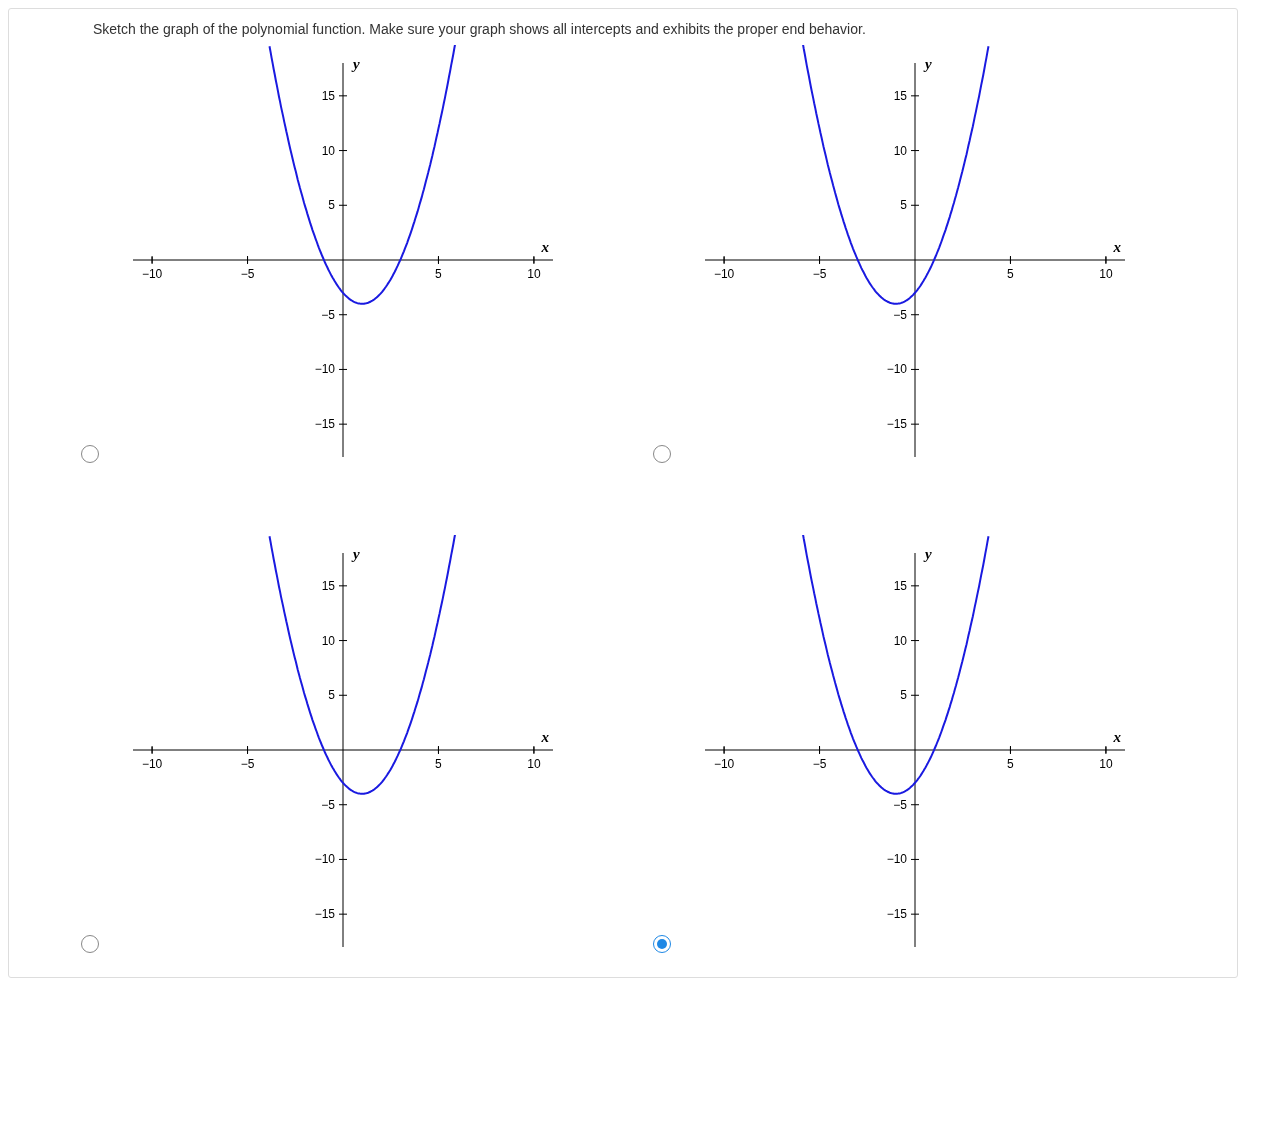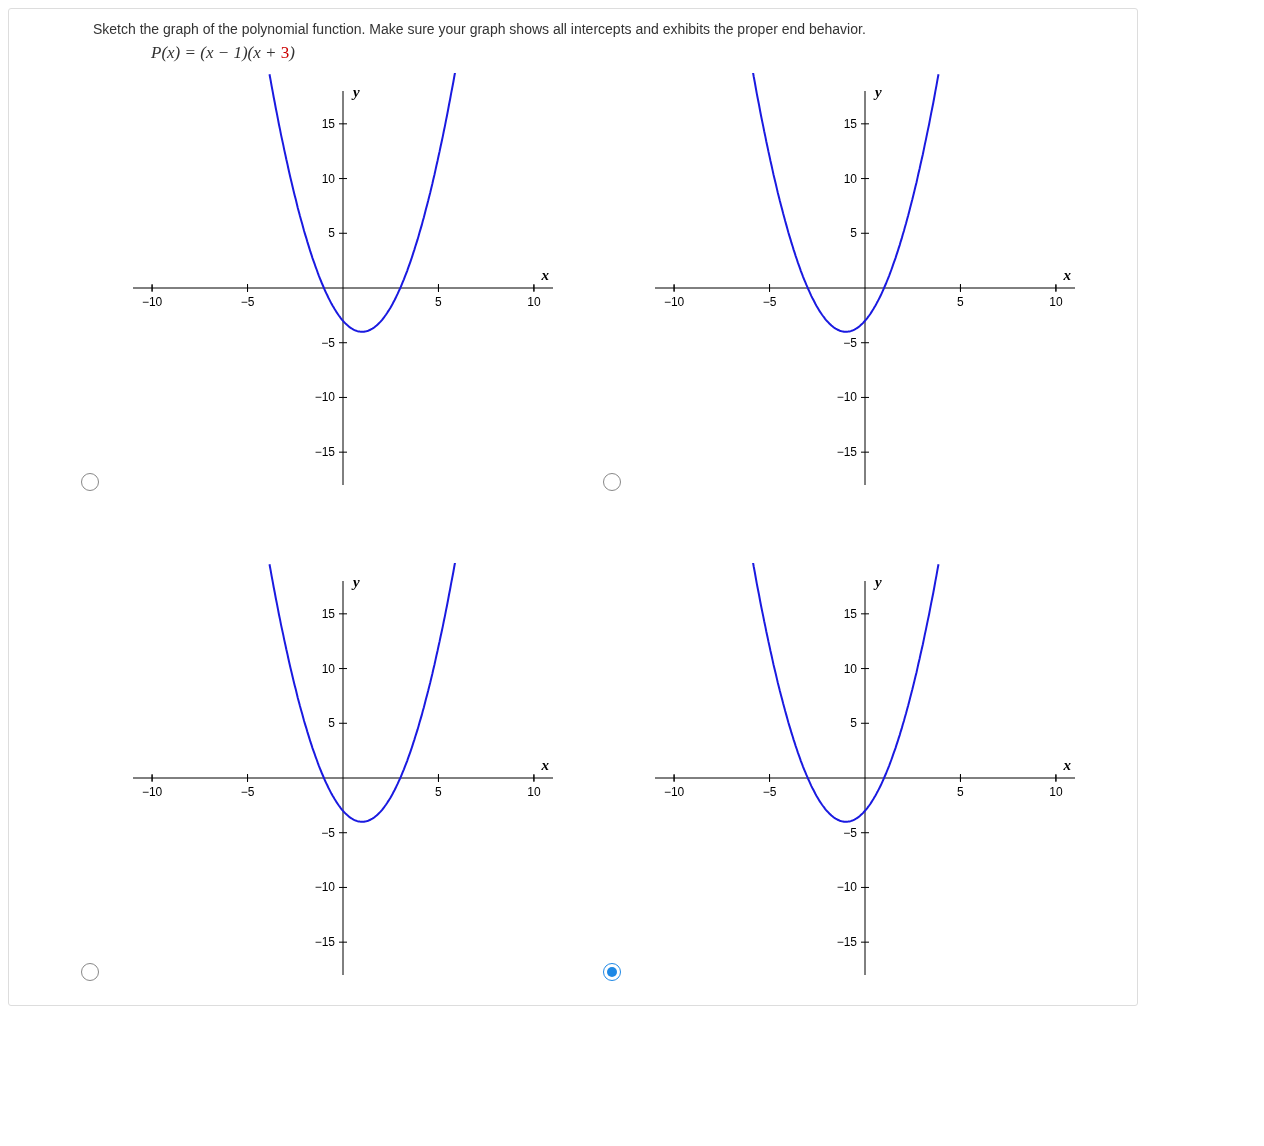--- a/index.html
+++ b/index.html
@@ -7,21 +7,21 @@
     font-family: Verdana, Arial, sans-serif;
     font-size: 14px;
     color: #333;
     background: #fff;
   }
   .container {
     border: 1px solid #ddd;
     border-radius: 3px;
     margin: 8px;
     padding: 8px 12px 12px 12px;
-    width: 1130px;
+    width: 1230px;
     box-sizing: border-box;
   }
   .question-line {
     margin: 4px 0 2px 72px;
   }
   .formula-line {
     margin: 6px 0 10px 130px;
     font-style: italic;
     font-family: "Times New Roman", Georgia, serif;
     font-size: 17px;
@@ -96,160 +96,157 @@
     stroke-width: 2;
   }
 </style>
 </head>
 <body>
 
 <div class="container">
 
   <div class="question-line">Sketch the graph of the polynomial function. Make sure your graph shows all intercepts and exhibits the proper end behavior.</div>
 
-  <div class="formula-line">
-    <span>P</span><span>(</span><span>x</span><span>)</span><span> = </span><span>(x − 1)(x + </span><span class="num-red">3</span><span>)</span>
+
+  <div class="options-grid">
+
+    <div class="option-cell">
+      <div class="radio"></div>
+      <svg class="chart-svg" width="450" height="430">
+          <line x1="10" y1="215" x2="430" y2="215" class="axis-line"></line>
+          <line x1="220" y1="412" x2="220" y2="18" class="axis-line"></line>
+          <line x1="29.09090909090909" y1="211" x2="29.09090909090909" y2="219" class="tick-line"></line>
+          <text x="29.09090909090909" y="233" text-anchor="middle" class="tick-label">−10</text>
+          <line x1="29.09090909090909" y1="212" x2="29.09090909090909" y2="218" class="tick-line"></line>
+          <line x1="124.54545454545453" y1="211" x2="124.54545454545453" y2="219" class="tick-line"></line>
+          <text x="124.54545454545453" y="233" text-anchor="middle" class="tick-label">−5</text>
+          <line x1="124.54545454545453" y1="212" x2="124.54545454545453" y2="218" class="tick-line"></line>
+          <line x1="315.45454545454544" y1="211" x2="315.45454545454544" y2="219" class="tick-line"></line>
+          <text x="315.45454545454544" y="233" text-anchor="middle" class="tick-label">5</text>
+          <line x1="315.45454545454544" y1="212" x2="315.45454545454544" y2="218" class="tick-line"></line>
+          <line x1="410.90909090909093" y1="211" x2="410.90909090909093" y2="219" class="tick-line"></line>
+          <text x="410.90909090909093" y="233" text-anchor="middle" class="tick-label">10</text>
+          <line x1="410.90909090909093" y1="212" x2="410.90909090909093" y2="218" class="tick-line"></line>
+          <line x1="216" y1="50.83333333333337" x2="224" y2="50.83333333333337" class="tick-line"></line>
+          <text x="212" y="54.83333333333337" text-anchor="end" class="tick-label">15</text>
+          <line x1="216" y1="105.55555555555554" x2="224" y2="105.55555555555554" class="tick-line"></line>
+          <text x="212" y="109.55555555555554" text-anchor="end" class="tick-label">10</text>
+          <line x1="216" y1="160.2777777777778" x2="224" y2="160.2777777777778" class="tick-line"></line>
+          <text x="212" y="164.2777777777778" text-anchor="end" class="tick-label">5</text>
+          <line x1="216" y1="269.72222222222223" x2="224" y2="269.72222222222223" class="tick-line"></line>
+          <text x="212" y="273.72222222222223" text-anchor="end" class="tick-label">−5</text>
+          <line x1="216" y1="324.44444444444446" x2="224" y2="324.44444444444446" class="tick-line"></line>
+          <text x="212" y="328.44444444444446" text-anchor="end" class="tick-label">−10</text>
+          <line x1="216" y1="379.1666666666667" x2="224" y2="379.1666666666667" class="tick-line"></line>
+          <text x="212" y="383.1666666666667" text-anchor="end" class="tick-label">−15</text>
+          <text x="426" y="207" class="axis-title" text-anchor="end">x</text>
+          <text x="230" y="24" class="axis-title">y</text>
+          <path d="M146.5 1.3 L147.6 7.1 L148.6 12.9 L149.7 18.6 L150.7 24.2 L151.8 29.7 L152.8 35.2 L153.9 40.6 L154.9 45.9 L155.9 51.2 L157.0 56.4 L158.0 61.6 L159.1 66.6 L160.2 71.6 L161.2 76.6 L162.3 81.5 L163.3 86.3 L164.4 91.0 L165.4 95.7 L166.4 100.3 L167.5 104.9 L168.6 109.4 L169.6 113.8 L170.6 118.1 L171.7 122.4 L172.8 126.6 L173.8 130.8 L174.8 134.9 L175.9 138.9 L176.9 142.8 L178.0 146.7 L179.1 150.5 L180.1 154.3 L181.1 158.0 L182.2 161.6 L183.3 165.1 L184.3 168.6 L185.4 172.1 L186.4 175.4 L187.4 178.7 L188.5 181.9 L189.5 185.1 L190.6 188.2 L191.7 191.2 L192.7 194.2 L193.8 197.0 L194.8 199.9 L195.8 202.6 L196.9 205.3 L198.0 208.0 L199.0 210.5 L200.1 213.0 L201.1 215.4 L202.1 217.8 L203.2 220.1 L204.3 222.3 L205.3 224.5 L206.4 226.6 L207.4 228.6 L208.4 230.6 L209.5 232.5 L210.6 234.3 L211.6 236.1 L212.7 237.8 L213.7 239.4 L214.8 241.0 L215.8 242.5 L216.9 243.9 L217.9 245.3 L218.9 246.6 L220.0 247.8 L221.0 249.0 L222.1 250.1 L223.1 251.1 L224.2 252.1 L225.3 253.0 L226.3 253.9 L227.3 254.6 L228.4 255.3 L229.4 256.0 L230.5 256.6 L231.5 257.1 L232.6 257.5 L233.6 257.9 L234.7 258.2 L235.8 258.4 L236.8 258.6 L237.8 258.7 L238.9 258.8 L239.9 258.8 L241.0 258.7 L242.0 258.5 L243.1 258.3 L244.2 258.0 L245.2 257.7 L246.3 257.2 L247.3 256.8 L248.3 256.2 L249.4 255.6 L250.5 254.9 L251.5 254.2 L252.6 253.3 L253.6 252.5 L254.7 251.5 L255.7 250.5 L256.8 249.4 L257.8 248.3 L258.9 247.1 L259.9 245.8 L261.0 244.4 L262.0 243.0 L263.1 241.5 L264.1 240.0 L265.1 238.4 L266.2 236.7 L267.3 235.0 L268.3 233.2 L269.4 231.3 L270.4 229.3 L271.5 227.3 L272.5 225.3 L273.5 223.1 L274.6 220.9 L275.6 218.6 L276.7 216.3 L277.8 213.9 L278.8 211.4 L279.8 208.9 L280.9 206.3 L281.9 203.6 L283.0 200.9 L284.1 198.1 L285.1 195.2 L286.1 192.3 L287.2 189.3 L288.3 186.2 L289.3 183.1 L290.3 179.9 L291.4 176.6 L292.4 173.3 L293.5 169.9 L294.6 166.4 L295.6 162.9 L296.6 159.3 L297.7 155.6 L298.8 151.9 L299.8 148.1 L300.9 144.2 L301.9 140.3 L302.9 136.3 L304.0 132.3 L305.1 128.1 L306.1 123.9 L307.2 119.7 L308.2 115.4 L309.3 111.0 L310.3 106.5 L311.4 102.0 L312.4 97.4 L313.4 92.7 L314.5 88.0 L315.5 83.2 L316.6 78.4 L317.6 73.5 L318.7 68.5 L319.8 63.4 L320.8 58.3 L321.9 53.1 L322.9 47.9 L324.0 42.5 L325.0 37.2 L326.0 31.7 L327.1 26.2 L328.1 20.6 L329.2 15.0 L330.3 9.2 L331.3 3.5 L332.4 -2.4 " class="curve"></path>
+        </svg>
+    </div>
+
+    <div class="option-cell">
+      <div class="radio"></div>
+      <svg class="chart-svg" width="450" height="430">
+          <line x1="10" y1="215" x2="430" y2="215" class="axis-line"></line>
+          <line x1="220" y1="412" x2="220" y2="18" class="axis-line"></line>
+          <line x1="29.09090909090909" y1="211" x2="29.09090909090909" y2="219" class="tick-line"></line>
+          <text x="29.09090909090909" y="233" text-anchor="middle" class="tick-label">−10</text>
+          <line x1="29.09090909090909" y1="212" x2="29.09090909090909" y2="218" class="tick-line"></line>
+          <line x1="124.54545454545453" y1="211" x2="124.54545454545453" y2="219" class="tick-line"></line>
+          <text x="124.54545454545453" y="233" text-anchor="middle" class="tick-label">−5</text>
+          <line x1="124.54545454545453" y1="212" x2="124.54545454545453" y2="218" class="tick-line"></line>
+          <line x1="315.45454545454544" y1="211" x2="315.45454545454544" y2="219" class="tick-line"></line>
+          <text x="315.45454545454544" y="233" text-anchor="middle" class="tick-label">5</text>
+          <line x1="315.45454545454544" y1="212" x2="315.45454545454544" y2="218" class="tick-line"></line>
+          <line x1="410.90909090909093" y1="211" x2="410.90909090909093" y2="219" class="tick-line"></line>
+          <text x="410.90909090909093" y="233" text-anchor="middle" class="tick-label">10</text>
+          <line x1="410.90909090909093" y1="212" x2="410.90909090909093" y2="218" class="tick-line"></line>
+          <line x1="216" y1="50.83333333333337" x2="224" y2="50.83333333333337" class="tick-line"></line>
+          <text x="212" y="54.83333333333337" text-anchor="end" class="tick-label">15</text>
+          <line x1="216" y1="105.55555555555554" x2="224" y2="105.55555555555554" class="tick-line"></line>
+          <text x="212" y="109.55555555555554" text-anchor="end" class="tick-label">10</text>
+          <line x1="216" y1="160.2777777777778" x2="224" y2="160.2777777777778" class="tick-line"></line>
+          <text x="212" y="164.2777777777778" text-anchor="end" class="tick-label">5</text>
+          <line x1="216" y1="269.72222222222223" x2="224" y2="269.72222222222223" class="tick-line"></line>
+          <text x="212" y="273.72222222222223" text-anchor="end" class="tick-label">−5</text>
+          <line x1="216" y1="324.44444444444446" x2="224" y2="324.44444444444446" class="tick-line"></line>
+          <text x="212" y="328.44444444444446" text-anchor="end" class="tick-label">−10</text>
+          <line x1="216" y1="379.1666666666667" x2="224" y2="379.1666666666667" class="tick-line"></line>
+          <text x="212" y="383.1666666666667" text-anchor="end" class="tick-label">−15</text>
+          <text x="426" y="207" class="axis-title" text-anchor="end">x</text>
+          <text x="230" y="24" class="axis-title">y</text>
+          <path d="M107.7 -2.4 L108.7 3.5 L109.8 9.2 L110.8 15.0 L111.8 20.6 L112.9 26.2 L114.0 31.7 L115.0 37.2 L116.0 42.5 L117.1 47.9 L118.2 53.1 L119.2 58.3 L120.3 63.4 L121.3 68.5 L122.4 73.5 L123.4 78.4 L124.5 83.2 L125.5 88.0 L126.6 92.7 L127.6 97.4 L128.6 102.0 L129.7 106.5 L130.8 111.0 L131.8 115.4 L132.8 119.7 L133.9 123.9 L134.9 128.1 L136.0 132.3 L137.1 136.3 L138.1 140.3 L139.2 144.2 L140.2 148.1 L141.3 151.9 L142.3 155.6 L143.3 159.3 L144.4 162.9 L145.5 166.4 L146.5 169.9 L147.6 173.3 L148.6 176.6 L149.7 179.9 L150.7 183.1 L151.8 186.2 L152.8 189.3 L153.9 192.3 L154.9 195.2 L155.9 198.1 L157.0 200.9 L158.0 203.6 L159.1 206.3 L160.2 208.9 L161.2 211.4 L162.3 213.9 L163.3 216.3 L164.4 218.6 L165.4 220.9 L166.4 223.1 L167.5 225.3 L168.6 227.3 L169.6 229.3 L170.6 231.3 L171.7 233.2 L172.8 235.0 L173.8 236.7 L174.8 238.4 L175.9 240.0 L176.9 241.5 L178.0 243.0 L179.1 244.4 L180.1 245.8 L181.1 247.1 L182.2 248.3 L183.3 249.4 L184.3 250.5 L185.4 251.5 L186.4 252.5 L187.4 253.3 L188.5 254.2 L189.5 254.9 L190.6 255.6 L191.7 256.2 L192.7 256.8 L193.8 257.2 L194.8 257.7 L195.8 258.0 L196.9 258.3 L198.0 258.5 L199.0 258.7 L200.1 258.8 L201.1 258.8 L202.1 258.7 L203.2 258.6 L204.3 258.4 L205.3 258.2 L206.4 257.9 L207.4 257.5 L208.4 257.1 L209.5 256.6 L210.6 256.0 L211.6 255.3 L212.7 254.6 L213.7 253.9 L214.8 253.0 L215.8 252.1 L216.9 251.1 L217.9 250.1 L218.9 249.0 L220.0 247.8 L221.0 246.6 L222.1 245.3 L223.1 243.9 L224.2 242.5 L225.3 241.0 L226.3 239.4 L227.3 237.8 L228.4 236.1 L229.4 234.3 L230.5 232.5 L231.5 230.6 L232.6 228.6 L233.6 226.6 L234.7 224.5 L235.8 222.3 L236.8 220.1 L237.8 217.8 L238.9 215.4 L239.9 213.0 L241.0 210.5 L242.0 208.0 L243.1 205.3 L244.2 202.6 L245.2 199.9 L246.3 197.0 L247.3 194.2 L248.3 191.2 L249.4 188.2 L250.5 185.1 L251.5 181.9 L252.6 178.7 L253.6 175.4 L254.7 172.1 L255.7 168.6 L256.8 165.1 L257.8 161.6 L258.9 158.0 L259.9 154.3 L261.0 150.5 L262.0 146.7 L263.1 142.8 L264.1 138.9 L265.1 134.9 L266.2 130.8 L267.3 126.6 L268.3 122.4 L269.4 118.1 L270.4 113.8 L271.5 109.4 L272.5 104.9 L273.5 100.3 L274.6 95.7 L275.6 91.0 L276.7 86.3 L277.8 81.5 L278.8 76.6 L279.8 71.6 L280.9 66.6 L281.9 61.6 L283.0 56.4 L284.1 51.2 L285.1 45.9 L286.1 40.6 L287.2 35.2 L288.3 29.7 L289.3 24.2 L290.3 18.6 L291.4 12.9 L292.4 7.1 L293.5 1.3 " class="curve"></path>
+        </svg>
+    </div>
+
+    <div class="option-cell">
+      <div class="radio"></div>
+      <svg class="chart-svg" width="450" height="430">
+          <line x1="10" y1="215" x2="430" y2="215" class="axis-line"></line>
+          <line x1="220" y1="412" x2="220" y2="18" class="axis-line"></line>
+          <line x1="29.09090909090909" y1="211" x2="29.09090909090909" y2="219" class="tick-line"></line>
+          <text x="29.09090909090909" y="233" text-anchor="middle" class="tick-label">−10</text>
+          <line x1="29.09090909090909" y1="212" x2="29.09090909090909" y2="218" class="tick-line"></line>
+          <line x1="124.54545454545453" y1="211" x2="124.54545454545453" y2="219" class="tick-line"></line>
+          <text x="124.54545454545453" y="233" text-anchor="middle" class="tick-label">−5</text>
+          <line x1="124.54545454545453" y1="212" x2="124.54545454545453" y2="218" class="tick-line"></line>
+          <line x1="315.45454545454544" y1="211" x2="315.45454545454544" y2="219" class="tick-line"></line>
+          <text x="315.45454545454544" y="233" text-anchor="middle" class="tick-label">5</text>
+          <line x1="315.45454545454544" y1="212" x2="315.45454545454544" y2="218" class="tick-line"></line>
+          <line x1="410.90909090909093" y1="211" x2="410.90909090909093" y2="219" class="tick-line"></line>
+          <text x="410.90909090909093" y="233" text-anchor="middle" class="tick-label">10</text>
+          <line x1="410.90909090909093" y1="212" x2="410.90909090909093" y2="218" class="tick-line"></line>
+          <line x1="216" y1="50.83333333333337" x2="224" y2="50.83333333333337" class="tick-line"></line>
+          <text x="212" y="54.83333333333337" text-anchor="end" class="tick-label">15</text>
+          <line x1="216" y1="105.55555555555554" x2="224" y2="105.55555555555554" class="tick-line"></line>
+          <text x="212" y="109.55555555555554" text-anchor="end" class="tick-label">10</text>
+          <line x1="216" y1="160.2777777777778" x2="224" y2="160.2777777777778" class="tick-line"></line>
+          <text x="212" y="164.2777777777778" text-anchor="end" class="tick-label">5</text>
+          <line x1="216" y1="269.72222222222223" x2="224" y2="269.72222222222223" class="tick-line"></line>
+          <text x="212" y="273.72222222222223" text-anchor="end" class="tick-label">−5</text>
+          <line x1="216" y1="324.44444444444446" x2="224" y2="324.44444444444446" class="tick-line"></line>
+          <text x="212" y="328.44444444444446" text-anchor="end" class="tick-label">−10</text>
+          <line x1="216" y1="379.1666666666667" x2="224" y2="379.1666666666667" class="tick-line"></line>
+          <text x="212" y="383.1666666666667" text-anchor="end" class="tick-label">−15</text>
+          <text x="426" y="207" class="axis-title" text-anchor="end">x</text>
+          <text x="230" y="24" class="axis-title">y</text>
+          <path d="M146.5 1.3 L147.6 7.1 L148.6 12.9 L149.7 18.6 L150.7 24.2 L151.8 29.7 L152.8 35.2 L153.9 40.6 L154.9 45.9 L155.9 51.2 L157.0 56.4 L158.0 61.6 L159.1 66.6 L160.2 71.6 L161.2 76.6 L162.3 81.5 L163.3 86.3 L164.4 91.0 L165.4 95.7 L166.4 100.3 L167.5 104.9 L168.6 109.4 L169.6 113.8 L170.6 118.1 L171.7 122.4 L172.8 126.6 L173.8 130.8 L174.8 134.9 L175.9 138.9 L176.9 142.8 L178.0 146.7 L179.1 150.5 L180.1 154.3 L181.1 158.0 L182.2 161.6 L183.3 165.1 L184.3 168.6 L185.4 172.1 L186.4 175.4 L187.4 178.7 L188.5 181.9 L189.5 185.1 L190.6 188.2 L191.7 191.2 L192.7 194.2 L193.8 197.0 L194.8 199.9 L195.8 202.6 L196.9 205.3 L198.0 208.0 L199.0 210.5 L200.1 213.0 L201.1 215.4 L202.1 217.8 L203.2 220.1 L204.3 222.3 L205.3 224.5 L206.4 226.6 L207.4 228.6 L208.4 230.6 L209.5 232.5 L210.6 234.3 L211.6 236.1 L212.7 237.8 L213.7 239.4 L214.8 241.0 L215.8 242.5 L216.9 243.9 L217.9 245.3 L218.9 246.6 L220.0 247.8 L221.0 249.0 L222.1 250.1 L223.1 251.1 L224.2 252.1 L225.3 253.0 L226.3 253.9 L227.3 254.6 L228.4 255.3 L229.4 256.0 L230.5 256.6 L231.5 257.1 L232.6 257.5 L233.6 257.9 L234.7 258.2 L235.8 258.4 L236.8 258.6 L237.8 258.7 L238.9 258.8 L239.9 258.8 L241.0 258.7 L242.0 258.5 L243.1 258.3 L244.2 258.0 L245.2 257.7 L246.3 257.2 L247.3 256.8 L248.3 256.2 L249.4 255.6 L250.5 254.9 L251.5 254.2 L252.6 253.3 L253.6 252.5 L254.7 251.5 L255.7 250.5 L256.8 249.4 L257.8 248.3 L258.9 247.1 L259.9 245.8 L261.0 244.4 L262.0 243.0 L263.1 241.5 L264.1 240.0 L265.1 238.4 L266.2 236.7 L267.3 235.0 L268.3 233.2 L269.4 231.3 L270.4 229.3 L271.5 227.3 L272.5 225.3 L273.5 223.1 L274.6 220.9 L275.6 218.6 L276.7 216.3 L277.8 213.9 L278.8 211.4 L279.8 208.9 L280.9 206.3 L281.9 203.6 L283.0 200.9 L284.1 198.1 L285.1 195.2 L286.1 192.3 L287.2 189.3 L288.3 186.2 L289.3 183.1 L290.3 179.9 L291.4 176.6 L292.4 173.3 L293.5 169.9 L294.6 166.4 L295.6 162.9 L296.6 159.3 L297.7 155.6 L298.8 151.9 L299.8 148.1 L300.9 144.2 L301.9 140.3 L302.9 136.3 L304.0 132.3 L305.1 128.1 L306.1 123.9 L307.2 119.7 L308.2 115.4 L309.3 111.0 L310.3 106.5 L311.4 102.0 L312.4 97.4 L313.4 92.7 L314.5 88.0 L315.5 83.2 L316.6 78.4 L317.6 73.5 L318.7 68.5 L319.8 63.4 L320.8 58.3 L321.9 53.1 L322.9 47.9 L324.0 42.5 L325.0 37.2 L326.0 31.7 L327.1 26.2 L328.1 20.6 L329.2 15.0 L330.3 9.2 L331.3 3.5 L332.4 -2.4 " class="curve"></path>
+        </svg>
+    </div>
+
+    <div class="option-cell">
+      <div class="radio selected"></div>
+      <svg class="chart-svg" width="450" height="430">
+          <line x1="10" y1="215" x2="430" y2="215" class="axis-line"></line>
+          <line x1="220" y1="412" x2="220" y2="18" class="axis-line"></line>
+          <line x1="29.09090909090909" y1="211" x2="29.09090909090909" y2="219" class="tick-line"></line>
+          <text x="29.09090909090909" y="233" text-anchor="middle" class="tick-label">−10</text>
+          <line x1="29.09090909090909" y1="212" x2="29.09090909090909" y2="218" class="tick-line"></line>
+          <line x1="124.54545454545453" y1="211" x2="124.54545454545453" y2="219" class="tick-line"></line>
+          <text x="124.54545454545453" y="233" text-anchor="middle" class="tick-label">−5</text>
+          <line x1="124.54545454545453" y1="212" x2="124.54545454545453" y2="218" class="tick-line"></line>
+          <line x1="315.45454545454544" y1="211" x2="315.45454545454544" y2="219" class="tick-line"></line>
+          <text x="315.45454545454544" y="233" text-anchor="middle" class="tick-label">5</text>
+          <line x1="315.45454545454544" y1="212" x2="315.45454545454544" y2="218" class="tick-line"></line>
+          <line x1="410.90909090909093" y1="211" x2="410.90909090909093" y2="219" class="tick-line"></line>
+          <text x="410.90909090909093" y="233" text-anchor="middle" class="tick-label">10</text>
+          <line x1="410.90909090909093" y1="212" x2="410.90909090909093" y2="218" class="tick-line"></line>
+          <line x1="216" y1="50.83333333333337" x2="224" y2="50.83333333333337" class="tick-line"></line>
+          <text x="212" y="54.83333333333337" text-anchor="end" class="tick-label">15</text>
+          <line x1="216" y1="105.55555555555554" x2="224" y2="105.55555555555554" class="tick-line"></line>
+          <text x="212" y="109.55555555555554" text-anchor="end" class="tick-label">10</text>
+          <line x1="216" y1="160.2777777777778" x2="224" y2="160.2777777777778" class="tick-line"></line>
+          <text x="212" y="164.2777777777778" text-anchor="end" class="tick-label">5</text>
+          <line x1="216" y1="269.72222222222223" x2="224" y2="269.72222222222223" class="tick-line"></line>
+          <text x="212" y="273.72222222222223" text-anchor="end" class="tick-label">−5</text>
+          <line x1="216" y1="324.44444444444446" x2="224" y2="324.44444444444446" class="tick-line"></line>
+          <text x="212" y="328.44444444444446" text-anchor="end" class="tick-label">−10</text>
+          <line x1="216" y1="379.1666666666667" x2="224" y2="379.1666666666667" class="tick-line"></line>
+          <text x="212" y="383.1666666666667" text-anchor="end" class="tick-label">−15</text>
+          <text x="426" y="207" class="axis-title" text-anchor="end">x</text>
+          <text x="230" y="24" class="axis-title">y</text>
+          <path d="M107.7 -2.4 L108.7 3.5 L109.8 9.2 L110.8 15.0 L111.8 20.6 L112.9 26.2 L114.0 31.7 L115.0 37.2 L116.0 42.5 L117.1 47.9 L118.2 53.1 L119.2 58.3 L120.3 63.4 L121.3 68.5 L122.4 73.5 L123.4 78.4 L124.5 83.2 L125.5 88.0 L126.6 92.7 L127.6 97.4 L128.6 102.0 L129.7 106.5 L130.8 111.0 L131.8 115.4 L132.8 119.7 L133.9 123.9 L134.9 128.1 L136.0 132.3 L137.1 136.3 L138.1 140.3 L139.2 144.2 L140.2 148.1 L141.3 151.9 L142.3 155.6 L143.3 159.3 L144.4 162.9 L145.5 166.4 L146.5 169.9 L147.6 173.3 L148.6 176.6 L149.7 179.9 L150.7 183.1 L151.8 186.2 L152.8 189.3 L153.9 192.3 L154.9 195.2 L155.9 198.1 L157.0 200.9 L158.0 203.6 L159.1 206.3 L160.2 208.9 L161.2 211.4 L162.3 213.9 L163.3 216.3 L164.4 218.6 L165.4 220.9 L166.4 223.1 L167.5 225.3 L168.6 227.3 L169.6 229.3 L170.6 231.3 L171.7 233.2 L172.8 235.0 L173.8 236.7 L174.8 238.4 L175.9 240.0 L176.9 241.5 L178.0 243.0 L179.1 244.4 L180.1 245.8 L181.1 247.1 L182.2 248.3 L183.3 249.4 L184.3 250.5 L185.4 251.5 L186.4 252.5 L187.4 253.3 L188.5 254.2 L189.5 254.9 L190.6 255.6 L191.7 256.2 L192.7 256.8 L193.8 257.2 L194.8 257.7 L195.8 258.0 L196.9 258.3 L198.0 258.5 L199.0 258.7 L200.1 258.8 L201.1 258.8 L202.1 258.7 L203.2 258.6 L204.3 258.4 L205.3 258.2 L206.4 257.9 L207.4 257.5 L208.4 257.1 L209.5 256.6 L210.6 256.0 L211.6 255.3 L212.7 254.6 L213.7 253.9 L214.8 253.0 L215.8 252.1 L216.9 251.1 L217.9 250.1 L218.9 249.0 L220.0 247.8 L221.0 246.6 L222.1 245.3 L223.1 243.9 L224.2 242.5 L225.3 241.0 L226.3 239.4 L227.3 237.8 L228.4 236.1 L229.4 234.3 L230.5 232.5 L231.5 230.6 L232.6 228.6 L233.6 226.6 L234.7 224.5 L235.8 222.3 L236.8 220.1 L237.8 217.8 L238.9 215.4 L239.9 213.0 L241.0 210.5 L242.0 208.0 L243.1 205.3 L244.2 202.6 L245.2 199.9 L246.3 197.0 L247.3 194.2 L248.3 191.2 L249.4 188.2 L250.5 185.1 L251.5 181.9 L252.6 178.7 L253.6 175.4 L254.7 172.1 L255.7 168.6 L256.8 165.1 L257.8 161.6 L258.9 158.0 L259.9 154.3 L261.0 150.5 L262.0 146.7 L263.1 142.8 L264.1 138.9 L265.1 134.9 L266.2 130.8 L267.3 126.6 L268.3 122.4 L269.4 118.1 L270.4 113.8 L271.5 109.4 L272.5 104.9 L273.5 100.3 L274.6 95.7 L275.6 91.0 L276.7 86.3 L277.8 81.5 L278.8 76.6 L279.8 71.6 L280.9 66.6 L281.9 61.6 L283.0 56.4 L284.1 51.2 L285.1 45.9 L286.1 40.6 L287.2 35.2 L288.3 29.7 L289.3 24.2 L290.3 18.6 L291.4 12.9 L292.4 7.1 L293.5 1.3 " class="curve"></path>
+        </svg>
+    </div>
   </div>
 
-  <div class="options-grid">
-
-    <div class="option-cell">
-      <div class="radio"></div>
-      <svg class="chart-svg" width="450" height="430">
-          <line x1="10" y1="215" x2="430" y2="215" class="axis-line"></line>
-          <line x1="220" y1="412" x2="220" y2="18" class="axis-line"></line>
-          <line x1="29.09090909090909" y1="211" x2="29.09090909090909" y2="219" class="tick-line"></line>
-          <text x="29.09090909090909" y="233" text-anchor="middle" class="tick-label">−10</text>
-          <line x1="29.09090909090909" y1="212" x2="29.09090909090909" y2="218" class="tick-line"></line>
-          <line x1="124.54545454545453" y1="211" x2="124.54545454545453" y2="219" class="tick-line"></line>
-          <text x="124.54545454545453" y="233" text-anchor="middle" class="tick-label">−5</text>
-          <line x1="124.54545454545453" y1="212" x2="124.54545454545453" y2="218" class="tick-line"></line>
-          <line x1="315.45454545454544" y1="211" x2="315.45454545454544" y2="219" class="tick-line"></line>
-          <text x="315.45454545454544" y="233" text-anchor="middle" class="tick-label">5</text>
-          <line x1="315.45454545454544" y1="212" x2="315.45454545454544" y2="218" class="tick-line"></line>
-          <line x1="410.90909090909093" y1="211" x2="410.90909090909093" y2="219" class="tick-line"></line>
-          <text x="410.90909090909093" y="233" text-anchor="middle" class="tick-label">10</text>
-          <line x1="410.90909090909093" y1="212" x2="410.90909090909093" y2="218" class="tick-line"></line>
-          <line x1="216" y1="50.83333333333337" x2="224" y2="50.83333333333337" class="tick-line"></line>
-          <text x="212" y="54.83333333333337" text-anchor="end" class="tick-label">15</text>
-          <line x1="216" y1="105.55555555555554" x2="224" y2="105.55555555555554" class="tick-line"></line>
-          <text x="212" y="109.55555555555554" text-anchor="end" class="tick-label">10</text>
-          <line x1="216" y1="160.2777777777778" x2="224" y2="160.2777777777778" class="tick-line"></line>
-          <text x="212" y="164.2777777777778" text-anchor="end" class="tick-label">5</text>
-          <line x1="216" y1="269.72222222222223" x2="224" y2="269.72222222222223" class="tick-line"></line>
-          <text x="212" y="273.72222222222223" text-anchor="end" class="tick-label">−5</text>
-          <line x1="216" y1="324.44444444444446" x2="224" y2="324.44444444444446" class="tick-line"></line>
-          <text x="212" y="328.44444444444446" text-anchor="end" class="tick-label">−10</text>
-          <line x1="216" y1="379.1666666666667" x2="224" y2="379.1666666666667" class="tick-line"></line>
-          <text x="212" y="383.1666666666667" text-anchor="end" class="tick-label">−15</text>
-          <text x="426" y="207" class="axis-title" text-anchor="end">x</text>
-          <text x="230" y="24" class="axis-title">y</text>
-          <path d="M146.5 1.3 L147.6 7.1 L148.6 12.9 L149.7 18.6 L150.7 24.2 L151.8 29.7 L152.8 35.2 L153.9 40.6 L154.9 45.9 L155.9 51.2 L157.0 56.4 L158.0 61.6 L159.1 66.6 L160.2 71.6 L161.2 76.6 L162.3 81.5 L163.3 86.3 L164.4 91.0 L165.4 95.7 L166.4 100.3 L167.5 104.9 L168.6 109.4 L169.6 113.8 L170.6 118.1 L171.7 122.4 L172.8 126.6 L173.8 130.8 L174.8 134.9 L175.9 138.9 L176.9 142.8 L178.0 146.7 L179.1 150.5 L180.1 154.3 L181.1 158.0 L182.2 161.6 L183.3 165.1 L184.3 168.6 L185.4 172.1 L186.4 175.4 L187.4 178.7 L188.5 181.9 L189.5 185.1 L190.6 188.2 L191.7 191.2 L192.7 194.2 L193.8 197.0 L194.8 199.9 L195.8 202.6 L196.9 205.3 L198.0 208.0 L199.0 210.5 L200.1 213.0 L201.1 215.4 L202.1 217.8 L203.2 220.1 L204.3 222.3 L205.3 224.5 L206.4 226.6 L207.4 228.6 L208.4 230.6 L209.5 232.5 L210.6 234.3 L211.6 236.1 L212.7 237.8 L213.7 239.4 L214.8 241.0 L215.8 242.5 L216.9 243.9 L217.9 245.3 L218.9 246.6 L220.0 247.8 L221.0 249.0 L222.1 250.1 L223.1 251.1 L224.2 252.1 L225.3 253.0 L226.3 253.9 L227.3 254.6 L228.4 255.3 L229.4 256.0 L230.5 256.6 L231.5 257.1 L232.6 257.5 L233.6 257.9 L234.7 258.2 L235.8 258.4 L236.8 258.6 L237.8 258.7 L238.9 258.8 L239.9 258.8 L241.0 258.7 L242.0 258.5 L243.1 258.3 L244.2 258.0 L245.2 257.7 L246.3 257.2 L247.3 256.8 L248.3 256.2 L249.4 255.6 L250.5 254.9 L251.5 254.2 L252.6 253.3 L253.6 252.5 L254.7 251.5 L255.7 250.5 L256.8 249.4 L257.8 248.3 L258.9 247.1 L259.9 245.8 L261.0 244.4 L262.0 243.0 L263.1 241.5 L264.1 240.0 L265.1 238.4 L266.2 236.7 L267.3 235.0 L268.3 233.2 L269.4 231.3 L270.4 229.3 L271.5 227.3 L272.5 225.3 L273.5 223.1 L274.6 220.9 L275.6 218.6 L276.7 216.3 L277.8 213.9 L278.8 211.4 L279.8 208.9 L280.9 206.3 L281.9 203.6 L283.0 200.9 L284.1 198.1 L285.1 195.2 L286.1 192.3 L287.2 189.3 L288.3 186.2 L289.3 183.1 L290.3 179.9 L291.4 176.6 L292.4 173.3 L293.5 169.9 L294.6 166.4 L295.6 162.9 L296.6 159.3 L297.7 155.6 L298.8 151.9 L299.8 148.1 L300.9 144.2 L301.9 140.3 L302.9 136.3 L304.0 132.3 L305.1 128.1 L306.1 123.9 L307.2 119.7 L308.2 115.4 L309.3 111.0 L310.3 106.5 L311.4 102.0 L312.4 97.4 L313.4 92.7 L314.5 88.0 L315.5 83.2 L316.6 78.4 L317.6 73.5 L318.7 68.5 L319.8 63.4 L320.8 58.3 L321.9 53.1 L322.9 47.9 L324.0 42.5 L325.0 37.2 L326.0 31.7 L327.1 26.2 L328.1 20.6 L329.2 15.0 L330.3 9.2 L331.3 3.5 L332.4 -2.4 " class="curve"></path>
-        </svg>
-    </div>
-
-    <div class="option-cell">
-      <div class="radio"></div>
-      <svg class="chart-svg" width="450" height="430">
-          <line x1="10" y1="215" x2="430" y2="215" class="axis-line"></line>
-          <line x1="220" y1="412" x2="220" y2="18" class="axis-line"></line>
-          <line x1="29.09090909090909" y1="211" x2="29.09090909090909" y2="219" class="tick-line"></line>
-          <text x="29.09090909090909" y="233" text-anchor="middle" class="tick-label">−10</text>
-          <line x1="29.09090909090909" y1="212" x2="29.09090909090909" y2="218" class="tick-line"></line>
-          <line x1="124.54545454545453" y1="211" x2="124.54545454545453" y2="219" class="tick-line"></line>
-          <text x="124.54545454545453" y="233" text-anchor="middle" class="tick-label">−5</text>
-          <line x1="124.54545454545453" y1="212" x2="124.54545454545453" y2="218" class="tick-line"></line>
-          <line x1="315.45454545454544" y1="211" x2="315.45454545454544" y2="219" class="tick-line"></line>
-          <text x="315.45454545454544" y="233" text-anchor="middle" class="tick-label">5</text>
-          <line x1="315.45454545454544" y1="212" x2="315.45454545454544" y2="218" class="tick-line"></line>
-          <line x1="410.90909090909093" y1="211" x2="410.90909090909093" y2="219" class="tick-line"></line>
-          <text x="410.90909090909093" y="233" text-anchor="middle" class="tick-label">10</text>
-          <line x1="410.90909090909093" y1="212" x2="410.90909090909093" y2="218" class="tick-line"></line>
-          <line x1="216" y1="50.83333333333337" x2="224" y2="50.83333333333337" class="tick-line"></line>
-          <text x="212" y="54.83333333333337" text-anchor="end" class="tick-label">15</text>
-          <line x1="216" y1="105.55555555555554" x2="224" y2="105.55555555555554" class="tick-line"></line>
-          <text x="212" y="109.55555555555554" text-anchor="end" class="tick-label">10</text>
-          <line x1="216" y1="160.2777777777778" x2="224" y2="160.2777777777778" class="tick-line"></line>
-          <text x="212" y="164.2777777777778" text-anchor="end" class="tick-label">5</text>
-          <line x1="216" y1="269.72222222222223" x2="224" y2="269.72222222222223" class="tick-line"></line>
-          <text x="212" y="273.72222222222223" text-anchor="end" class="tick-label">−5</text>
-          <line x1="216" y1="324.44444444444446" x2="224" y2="324.44444444444446" class="tick-line"></line>
-          <text x="212" y="328.44444444444446" text-anchor="end" class="tick-label">−10</text>
-          <line x1="216" y1="379.1666666666667" x2="224" y2="379.1666666666667" class="tick-line"></line>
-          <text x="212" y="383.1666666666667" text-anchor="end" class="tick-label">−15</text>
-          <text x="426" y="207" class="axis-title" text-anchor="end">x</text>
-          <text x="230" y="24" class="axis-title">y</text>
-          <path d="M107.7 -2.4 L108.7 3.5 L109.8 9.2 L110.8 15.0 L111.8 20.6 L112.9 26.2 L114.0 31.7 L115.0 37.2 L116.0 42.5 L117.1 47.9 L118.2 53.1 L119.2 58.3 L120.3 63.4 L121.3 68.5 L122.4 73.5 L123.4 78.4 L124.5 83.2 L125.5 88.0 L126.6 92.7 L127.6 97.4 L128.6 102.0 L129.7 106.5 L130.8 111.0 L131.8 115.4 L132.8 119.7 L133.9 123.9 L134.9 128.1 L136.0 132.3 L137.1 136.3 L138.1 140.3 L139.2 144.2 L140.2 148.1 L141.3 151.9 L142.3 155.6 L143.3 159.3 L144.4 162.9 L145.5 166.4 L146.5 169.9 L147.6 173.3 L148.6 176.6 L149.7 179.9 L150.7 183.1 L151.8 186.2 L152.8 189.3 L153.9 192.3 L154.9 195.2 L155.9 198.1 L157.0 200.9 L158.0 203.6 L159.1 206.3 L160.2 208.9 L161.2 211.4 L162.3 213.9 L163.3 216.3 L164.4 218.6 L165.4 220.9 L166.4 223.1 L167.5 225.3 L168.6 227.3 L169.6 229.3 L170.6 231.3 L171.7 233.2 L172.8 235.0 L173.8 236.7 L174.8 238.4 L175.9 240.0 L176.9 241.5 L178.0 243.0 L179.1 244.4 L180.1 245.8 L181.1 247.1 L182.2 248.3 L183.3 249.4 L184.3 250.5 L185.4 251.5 L186.4 252.5 L187.4 253.3 L188.5 254.2 L189.5 254.9 L190.6 255.6 L191.7 256.2 L192.7 256.8 L193.8 257.2 L194.8 257.7 L195.8 258.0 L196.9 258.3 L198.0 258.5 L199.0 258.7 L200.1 258.8 L201.1 258.8 L202.1 258.7 L203.2 258.6 L204.3 258.4 L205.3 258.2 L206.4 257.9 L207.4 257.5 L208.4 257.1 L209.5 256.6 L210.6 256.0 L211.6 255.3 L212.7 254.6 L213.7 253.9 L214.8 253.0 L215.8 252.1 L216.9 251.1 L217.9 250.1 L218.9 249.0 L220.0 247.8 L221.0 246.6 L222.1 245.3 L223.1 243.9 L224.2 242.5 L225.3 241.0 L226.3 239.4 L227.3 237.8 L228.4 236.1 L229.4 234.3 L230.5 232.5 L231.5 230.6 L232.6 228.6 L233.6 226.6 L234.7 224.5 L235.8 222.3 L236.8 220.1 L237.8 217.8 L238.9 215.4 L239.9 213.0 L241.0 210.5 L242.0 208.0 L243.1 205.3 L244.2 202.6 L245.2 199.9 L246.3 197.0 L247.3 194.2 L248.3 191.2 L249.4 188.2 L250.5 185.1 L251.5 181.9 L252.6 178.7 L253.6 175.4 L254.7 172.1 L255.7 168.6 L256.8 165.1 L257.8 161.6 L258.9 158.0 L259.9 154.3 L261.0 150.5 L262.0 146.7 L263.1 142.8 L264.1 138.9 L265.1 134.9 L266.2 130.8 L267.3 126.6 L268.3 122.4 L269.4 118.1 L270.4 113.8 L271.5 109.4 L272.5 104.9 L273.5 100.3 L274.6 95.7 L275.6 91.0 L276.7 86.3 L277.8 81.5 L278.8 76.6 L279.8 71.6 L280.9 66.6 L281.9 61.6 L283.0 56.4 L284.1 51.2 L285.1 45.9 L286.1 40.6 L287.2 35.2 L288.3 29.7 L289.3 24.2 L290.3 18.6 L291.4 12.9 L292.4 7.1 L293.5 1.3 " class="curve"></path>
-        </svg>
-    </div>
-
-    <div class="option-cell">
-      <div class="radio"></div>
-      <svg class="chart-svg" width="450" height="430">
-          <line x1="10" y1="215" x2="430" y2="215" class="axis-line"></line>
-          <line x1="220" y1="412" x2="220" y2="18" class="axis-line"></line>
-          <line x1="29.09090909090909" y1="211" x2="29.09090909090909" y2="219" class="tick-line"></line>
-          <text x="29.09090909090909" y="233" text-anchor="middle" class="tick-label">−10</text>
-          <line x1="29.09090909090909" y1="212" x2="29.09090909090909" y2="218" class="tick-line"></line>
-          <line x1="124.54545454545453" y1="211" x2="124.54545454545453" y2="219" class="tick-line"></line>
-          <text x="124.54545454545453" y="233" text-anchor="middle" class="tick-label">−5</text>
-          <line x1="124.54545454545453" y1="212" x2="124.54545454545453" y2="218" class="tick-line"></line>
-          <line x1="315.45454545454544" y1="211" x2="315.45454545454544" y2="219" class="tick-line"></line>
-          <text x="315.45454545454544" y="233" text-anchor="middle" class="tick-label">5</text>
-          <line x1="315.45454545454544" y1="212" x2="315.45454545454544" y2="218" class="tick-line"></line>
-          <line x1="410.90909090909093" y1="211" x2="410.90909090909093" y2="219" class="tick-line"></line>
-          <text x="410.90909090909093" y="233" text-anchor="middle" class="tick-label">10</text>
-          <line x1="410.90909090909093" y1="212" x2="410.90909090909093" y2="218" class="tick-line"></line>
-          <line x1="216" y1="50.83333333333337" x2="224" y2="50.83333333333337" class="tick-line"></line>
-          <text x="212" y="54.83333333333337" text-anchor="end" class="tick-label">15</text>
-          <line x1="216" y1="105.55555555555554" x2="224" y2="105.55555555555554" class="tick-line"></line>
-          <text x="212" y="109.55555555555554" text-anchor="end" class="tick-label">10</text>
-          <line x1="216" y1="160.2777777777778" x2="224" y2="160.2777777777778" class="tick-line"></line>
-          <text x="212" y="164.2777777777778" text-anchor="end" class="tick-label">5</text>
-          <line x1="216" y1="269.72222222222223" x2="224" y2="269.72222222222223" class="tick-line"></line>
-          <text x="212" y="273.72222222222223" text-anchor="end" class="tick-label">−5</text>
-          <line x1="216" y1="324.44444444444446" x2="224" y2="324.44444444444446" class="tick-line"></line>
-          <text x="212" y="328.44444444444446" text-anchor="end" class="tick-label">−10</text>
-          <line x1="216" y1="379.1666666666667" x2="224" y2="379.1666666666667" class="tick-line"></line>
-          <text x="212" y="383.1666666666667" text-anchor="end" class="tick-label">−15</text>
-          <text x="426" y="207" class="axis-title" text-anchor="end">x</text>
-          <text x="230" y="24" class="axis-title">y</text>
-          <path d="M146.5 1.3 L147.6 7.1 L148.6 12.9 L149.7 18.6 L150.7 24.2 L151.8 29.7 L152.8 35.2 L153.9 40.6 L154.9 45.9 L155.9 51.2 L157.0 56.4 L158.0 61.6 L159.1 66.6 L160.2 71.6 L161.2 76.6 L162.3 81.5 L163.3 86.3 L164.4 91.0 L165.4 95.7 L166.4 100.3 L167.5 104.9 L168.6 109.4 L169.6 113.8 L170.6 118.1 L171.7 122.4 L172.8 126.6 L173.8 130.8 L174.8 134.9 L175.9 138.9 L176.9 142.8 L178.0 146.7 L179.1 150.5 L180.1 154.3 L181.1 158.0 L182.2 161.6 L183.3 165.1 L184.3 168.6 L185.4 172.1 L186.4 175.4 L187.4 178.7 L188.5 181.9 L189.5 185.1 L190.6 188.2 L191.7 191.2 L192.7 194.2 L193.8 197.0 L194.8 199.9 L195.8 202.6 L196.9 205.3 L198.0 208.0 L199.0 210.5 L200.1 213.0 L201.1 215.4 L202.1 217.8 L203.2 220.1 L204.3 222.3 L205.3 224.5 L206.4 226.6 L207.4 228.6 L208.4 230.6 L209.5 232.5 L210.6 234.3 L211.6 236.1 L212.7 237.8 L213.7 239.4 L214.8 241.0 L215.8 242.5 L216.9 243.9 L217.9 245.3 L218.9 246.6 L220.0 247.8 L221.0 249.0 L222.1 250.1 L223.1 251.1 L224.2 252.1 L225.3 253.0 L226.3 253.9 L227.3 254.6 L228.4 255.3 L229.4 256.0 L230.5 256.6 L231.5 257.1 L232.6 257.5 L233.6 257.9 L234.7 258.2 L235.8 258.4 L236.8 258.6 L237.8 258.7 L238.9 258.8 L239.9 258.8 L241.0 258.7 L242.0 258.5 L243.1 258.3 L244.2 258.0 L245.2 257.7 L246.3 257.2 L247.3 256.8 L248.3 256.2 L249.4 255.6 L250.5 254.9 L251.5 254.2 L252.6 253.3 L253.6 252.5 L254.7 251.5 L255.7 250.5 L256.8 249.4 L257.8 248.3 L258.9 247.1 L259.9 245.8 L261.0 244.4 L262.0 243.0 L263.1 241.5 L264.1 240.0 L265.1 238.4 L266.2 236.7 L267.3 235.0 L268.3 233.2 L269.4 231.3 L270.4 229.3 L271.5 227.3 L272.5 225.3 L273.5 223.1 L274.6 220.9 L275.6 218.6 L276.7 216.3 L277.8 213.9 L278.8 211.4 L279.8 208.9 L280.9 206.3 L281.9 203.6 L283.0 200.9 L284.1 198.1 L285.1 195.2 L286.1 192.3 L287.2 189.3 L288.3 186.2 L289.3 183.1 L290.3 179.9 L291.4 176.6 L292.4 173.3 L293.5 169.9 L294.6 166.4 L295.6 162.9 L296.6 159.3 L297.7 155.6 L298.8 151.9 L299.8 148.1 L300.9 144.2 L301.9 140.3 L302.9 136.3 L304.0 132.3 L305.1 128.1 L306.1 123.9 L307.2 119.7 L308.2 115.4 L309.3 111.0 L310.3 106.5 L311.4 102.0 L312.4 97.4 L313.4 92.7 L314.5 88.0 L315.5 83.2 L316.6 78.4 L317.6 73.5 L318.7 68.5 L319.8 63.4 L320.8 58.3 L321.9 53.1 L322.9 47.9 L324.0 42.5 L325.0 37.2 L326.0 31.7 L327.1 26.2 L328.1 20.6 L329.2 15.0 L330.3 9.2 L331.3 3.5 L332.4 -2.4 " class="curve"></path>
-        </svg>
-    </div>
-
-    <div class="option-cell">
-      <div class="radio selected"></div>
-      <svg class="chart-svg" width="450" height="430">
-          <line x1="10" y1="215" x2="430" y2="215" class="axis-line"></line>
-          <line x1="220" y1="412" x2="220" y2="18" class="axis-line"></line>
-          <line x1="29.09090909090909" y1="211" x2="29.09090909090909" y2="219" class="tick-line"></line>
-          <text x="29.09090909090909" y="233" text-anchor="middle" class="tick-label">−10</text>
-          <line x1="29.09090909090909" y1="212" x2="29.09090909090909" y2="218" class="tick-line"></line>
-          <line x1="124.54545454545453" y1="211" x2="124.54545454545453" y2="219" class="tick-line"></line>
-          <text x="124.54545454545453" y="233" text-anchor="middle" class="tick-label">−5</text>
-          <line x1="124.54545454545453" y1="212" x2="124.54545454545453" y2="218" class="tick-line"></line>
-          <line x1="315.45454545454544" y1="211" x2="315.45454545454544" y2="219" class="tick-line"></line>
-          <text x="315.45454545454544" y="233" text-anchor="middle" class="tick-label">5</text>
-          <line x1="315.45454545454544" y1="212" x2="315.45454545454544" y2="218" class="tick-line"></line>
-          <line x1="410.90909090909093" y1="211" x2="410.90909090909093" y2="219" class="tick-line"></line>
-          <text x="410.90909090909093" y="233" text-anchor="middle" class="tick-label">10</text>
-          <line x1="410.90909090909093" y1="212" x2="410.90909090909093" y2="218" class="tick-line"></line>
-          <line x1="216" y1="50.83333333333337" x2="224" y2="50.83333333333337" class="tick-line"></line>
-          <text x="212" y="54.83333333333337" text-anchor="end" class="tick-label">15</text>
-          <line x1="216" y1="105.55555555555554" x2="224" y2="105.55555555555554" class="tick-line"></line>
-          <text x="212" y="109.55555555555554" text-anchor="end" class="tick-label">10</text>
-          <line x1="216" y1="160.2777777777778" x2="224" y2="160.2777777777778" class="tick-line"></line>
-          <text x="212" y="164.2777777777778" text-anchor="end" class="tick-label">5</text>
-          <line x1="216" y1="269.72222222222223" x2="224" y2="269.72222222222223" class="tick-line"></line>
-          <text x="212" y="273.72222222222223" text-anchor="end" class="tick-label">−5</text>
-          <line x1="216" y1="324.44444444444446" x2="224" y2="324.44444444444446" class="tick-line"></line>
-          <text x="212" y="328.44444444444446" text-anchor="end" class="tick-label">−10</text>
-          <line x1="216" y1="379.1666666666667" x2="224" y2="379.1666666666667" class="tick-line"></line>
-          <text x="212" y="383.1666666666667" text-anchor="end" class="tick-label">−15</text>
-          <text x="426" y="207" class="axis-title" text-anchor="end">x</text>
-          <text x="230" y="24" class="axis-title">y</text>
-          <path d="M107.7 -2.4 L108.7 3.5 L109.8 9.2 L110.8 15.0 L111.8 20.6 L112.9 26.2 L114.0 31.7 L115.0 37.2 L116.0 42.5 L117.1 47.9 L118.2 53.1 L119.2 58.3 L120.3 63.4 L121.3 68.5 L122.4 73.5 L123.4 78.4 L124.5 83.2 L125.5 88.0 L126.6 92.7 L127.6 97.4 L128.6 102.0 L129.7 106.5 L130.8 111.0 L131.8 115.4 L132.8 119.7 L133.9 123.9 L134.9 128.1 L136.0 132.3 L137.1 136.3 L138.1 140.3 L139.2 144.2 L140.2 148.1 L141.3 151.9 L142.3 155.6 L143.3 159.3 L144.4 162.9 L145.5 166.4 L146.5 169.9 L147.6 173.3 L148.6 176.6 L149.7 179.9 L150.7 183.1 L151.8 186.2 L152.8 189.3 L153.9 192.3 L154.9 195.2 L155.9 198.1 L157.0 200.9 L158.0 203.6 L159.1 206.3 L160.2 208.9 L161.2 211.4 L162.3 213.9 L163.3 216.3 L164.4 218.6 L165.4 220.9 L166.4 223.1 L167.5 225.3 L168.6 227.3 L169.6 229.3 L170.6 231.3 L171.7 233.2 L172.8 235.0 L173.8 236.7 L174.8 238.4 L175.9 240.0 L176.9 241.5 L178.0 243.0 L179.1 244.4 L180.1 245.8 L181.1 247.1 L182.2 248.3 L183.3 249.4 L184.3 250.5 L185.4 251.5 L186.4 252.5 L187.4 253.3 L188.5 254.2 L189.5 254.9 L190.6 255.6 L191.7 256.2 L192.7 256.8 L193.8 257.2 L194.8 257.7 L195.8 258.0 L196.9 258.3 L198.0 258.5 L199.0 258.7 L200.1 258.8 L201.1 258.8 L202.1 258.7 L203.2 258.6 L204.3 258.4 L205.3 258.2 L206.4 257.9 L207.4 257.5 L208.4 257.1 L209.5 256.6 L210.6 256.0 L211.6 255.3 L212.7 254.6 L213.7 253.9 L214.8 253.0 L215.8 252.1 L216.9 251.1 L217.9 250.1 L218.9 249.0 L220.0 247.8 L221.0 246.6 L222.1 245.3 L223.1 243.9 L224.2 242.5 L225.3 241.0 L226.3 239.4 L227.3 237.8 L228.4 236.1 L229.4 234.3 L230.5 232.5 L231.5 230.6 L232.6 228.6 L233.6 226.6 L234.7 224.5 L235.8 222.3 L236.8 220.1 L237.8 217.8 L238.9 215.4 L239.9 213.0 L241.0 210.5 L242.0 208.0 L243.1 205.3 L244.2 202.6 L245.2 199.9 L246.3 197.0 L247.3 194.2 L248.3 191.2 L249.4 188.2 L250.5 185.1 L251.5 181.9 L252.6 178.7 L253.6 175.4 L254.7 172.1 L255.7 168.6 L256.8 165.1 L257.8 161.6 L258.9 158.0 L259.9 154.3 L261.0 150.5 L262.0 146.7 L263.1 142.8 L264.1 138.9 L265.1 134.9 L266.2 130.8 L267.3 126.6 L268.3 122.4 L269.4 118.1 L270.4 113.8 L271.5 109.4 L272.5 104.9 L273.5 100.3 L274.6 95.7 L275.6 91.0 L276.7 86.3 L277.8 81.5 L278.8 76.6 L279.8 71.6 L280.9 66.6 L281.9 61.6 L283.0 56.4 L284.1 51.2 L285.1 45.9 L286.1 40.6 L287.2 35.2 L288.3 29.7 L289.3 24.2 L290.3 18.6 L291.4 12.9 L292.4 7.1 L293.5 1.3 " class="curve"></path>
-        </svg>
-    </div>
-  </div>
-
 </div>
 
 </body></html>

